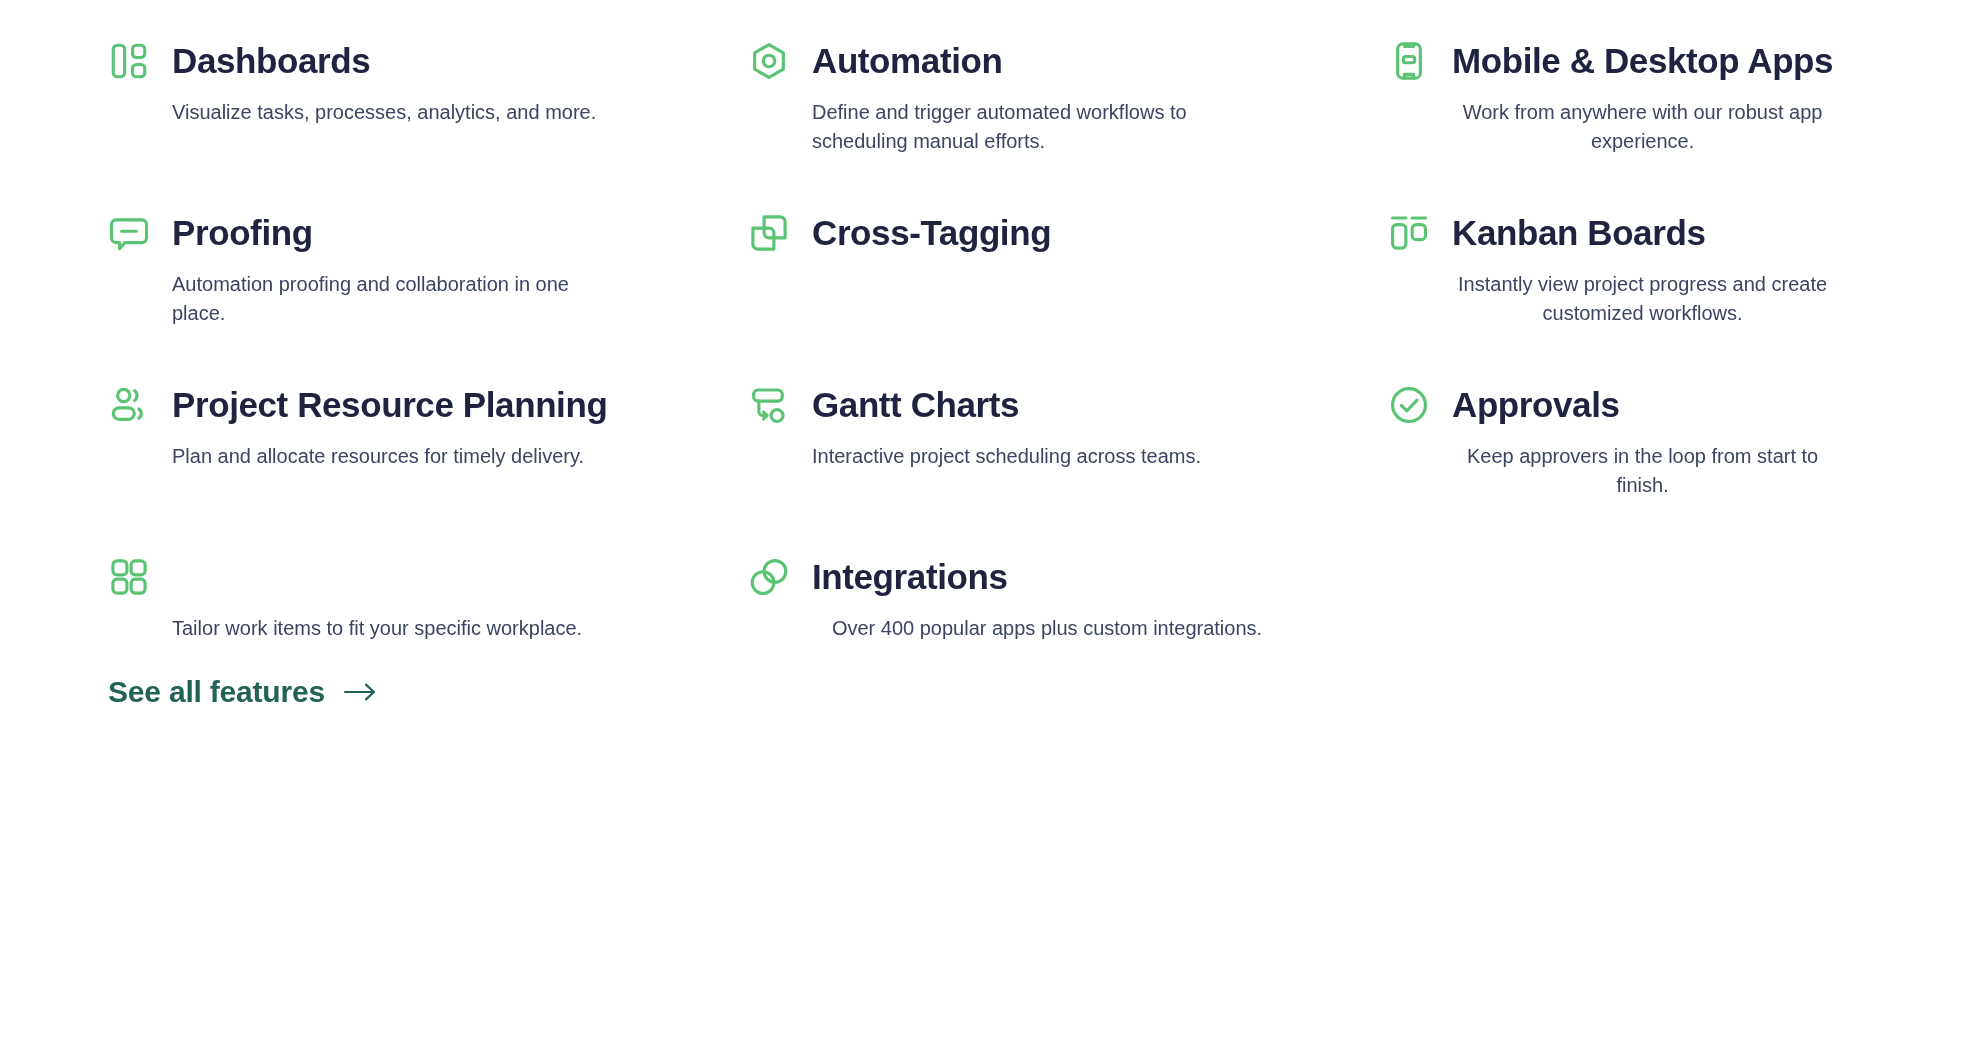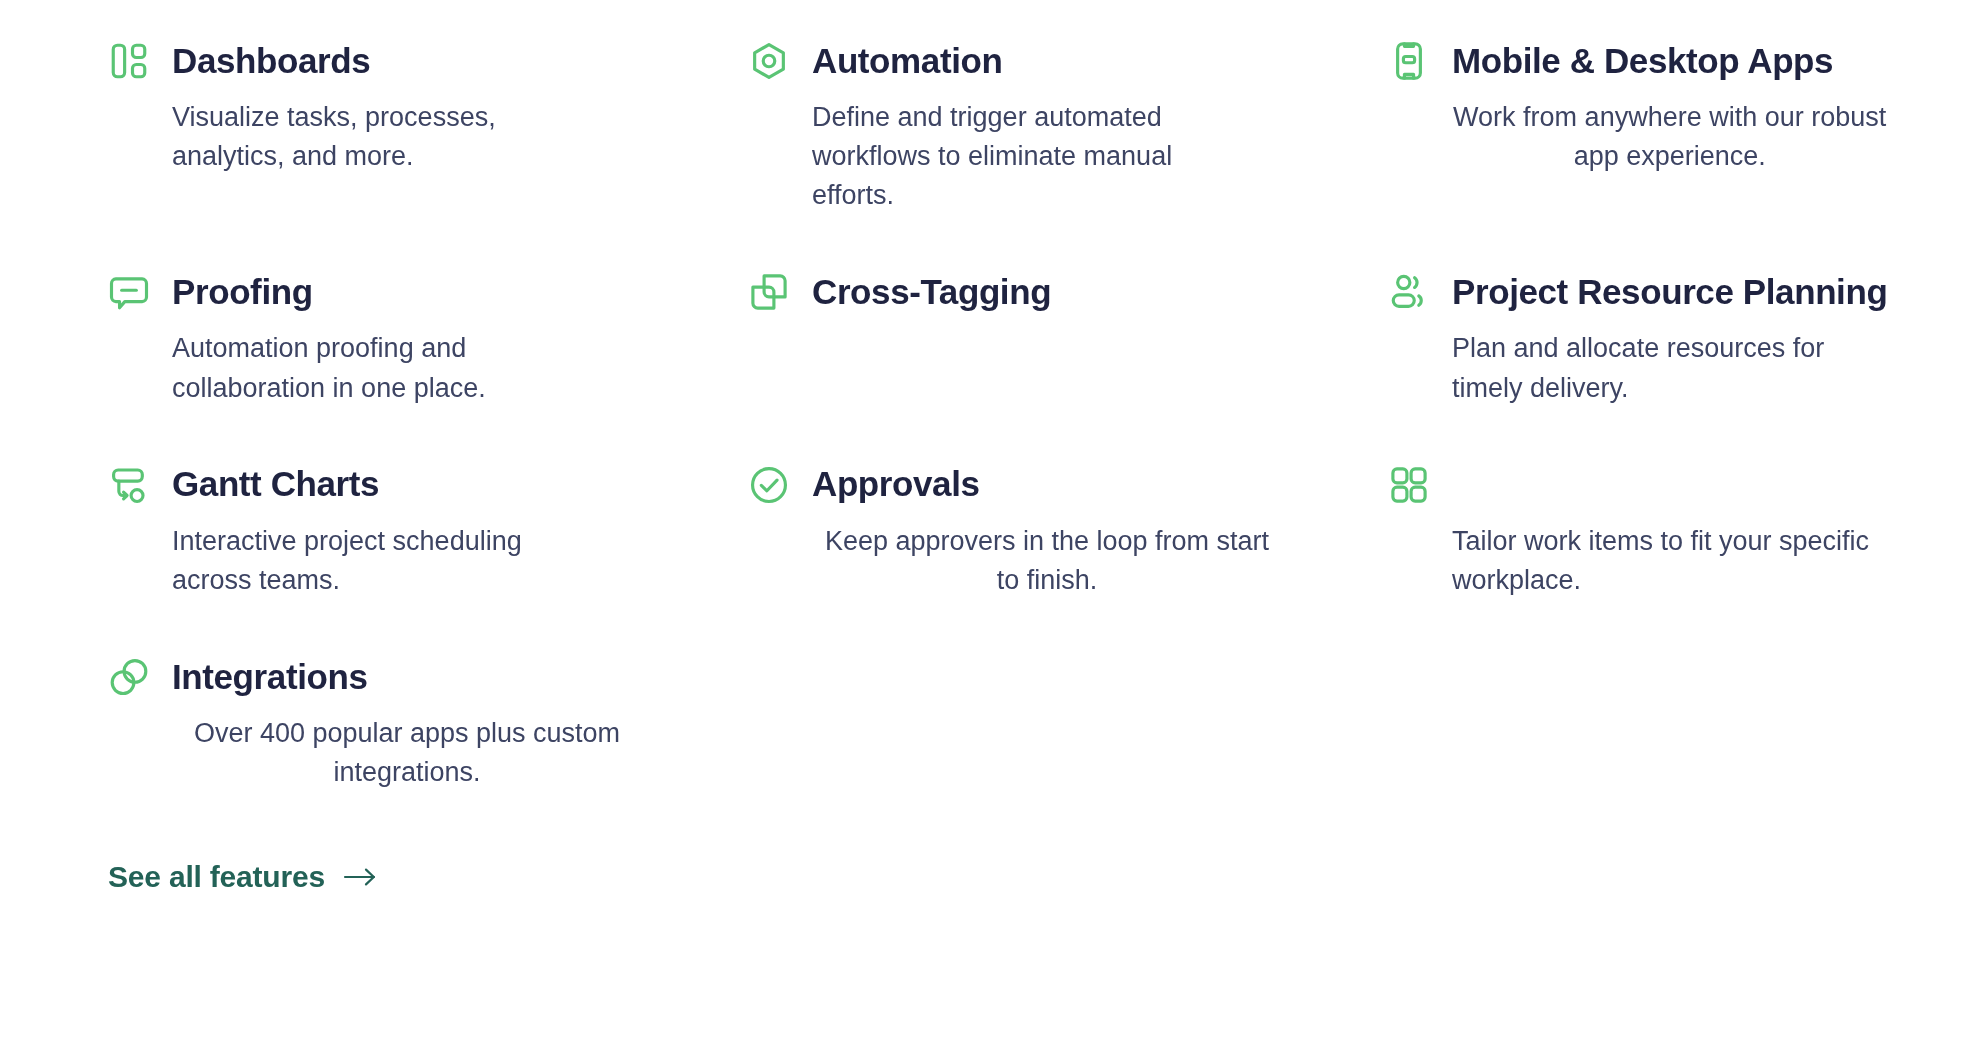--- a/index.html
+++ b/index.html
@@ -60,35 +60,35 @@
   .feature-title {
     font-size: 35px;
     font-weight: bold;
     letter-spacing: -0.4px;
     color: #1f2340;
     line-height: 1.1;
     white-space: nowrap;
   }
 
   .feature-desc {
-    font-size: 27px;
+    font-size: 20px;
     line-height: 1.45;
     color: #3d4463;
     max-width: 430px;
     margin-left: 64px;
     font-weight: normal;
   }
 
   .col-3 .feature-desc {
     max-width: 470px;
     text-align: center;
   }
 
   .see-all-row {
-    margin-top: 68px;
+    margin-top: 32px;
     margin-left: 0;
   }
 
   .see-all-link {
     display: inline-flex;
     align-items: center;
     gap: 18px;
     font-size: 30px;
     font-weight: bold;
     color: #236257;
@@ -128,21 +128,21 @@
     <div class="feature-item col-2">
       <div class="feature-head">
         <span class="feature-icon">
           <svg viewBox="0 0 24 24" fill="none" stroke="currentColor" stroke-width="1.8" stroke-linecap="round" stroke-linejoin="round">
             <path d="M12 2.6 20.2 7.3 20.2 16.7 12 21.4 3.8 16.7 3.8 7.3 Z"></path>
             <circle cx="12" cy="12" r="3.3"></circle>
           </svg>
         </span>
         <span class="feature-title">Automation</span>
       </div>
-      <div class="feature-desc">Define and trigger automated workflows to eliminate manual efforts.</div>
+      <div class="feature-desc">Define and trigger automated workflows to scheduling manual efforts.</div>
     </div>
 
     <div class="feature-item col-3">
       <div class="feature-head">
         <span class="feature-icon">
           <svg viewBox="0 0 24 24" fill="none" stroke="currentColor" stroke-width="1.8" stroke-linecap="round" stroke-linejoin="round">
             <rect x="5.5" y="2.2" width="13" height="19.6" rx="3"></rect>
             <path d="M9.4 2.2 L9.4 3.6 L14.6 3.6 L14.6 2.2"></path>
             <rect x="8.8" y="9.4" width="6.4" height="3.6" rx="1.3"></rect>
             <path d="M9.4 21.8 L9.4 19.6 L14.6 19.6 L14.6 21.8"></path>
@@ -171,20 +171,34 @@
         <span class="feature-icon">
           <svg viewBox="0 0 24 24" fill="none" stroke="currentColor" stroke-width="1.8" stroke-linecap="round" stroke-linejoin="round">
             <path d="M9.2 2.8 H18.4 A2.8 2.8 0 0 1 21.2 5.6 V14.8 H12 A2.8 2.8 0 0 1 9.2 12 Z"></path>
             <path d="M2.8 9.2 H12 A2.8 2.8 0 0 1 14.8 12 V21.2 H5.6 A2.8 2.8 0 0 1 2.8 18.4 Z"></path>
           </svg>
         </span>
         <span class="feature-title">Cross-Tagging</span>
       </div>
     </div>
 
+    <div class="feature-item col-3">
+      <div class="feature-head">
+        <span class="feature-icon">
+          <svg viewBox="0 0 24 24" fill="none" stroke="currentColor" stroke-width="1.8" stroke-linecap="round" stroke-linejoin="round">
+            <path d="M2.6 3.4 H10.2"></path>
+            <path d="M13.8 3.4 H21.4"></path>
+            <rect x="2.6" y="7.2" width="7.6" height="13.4" rx="2.4"></rect>
+            <rect x="13.8" y="7.2" width="7.6" height="8.6" rx="2.4"></rect>
+          </svg>
+        </span>
+        <span class="feature-title">Kanban Boards</span>
+      </div>
+      <div class="feature-desc">Instantly view project progress and create customized workflows.</div>
+    </div>
 
     <div class="feature-item col-1">
       <div class="feature-head">
         <span class="feature-icon">
           <svg viewBox="0 0 24 24" fill="none" stroke="currentColor" stroke-width="1.8" stroke-linecap="round" stroke-linejoin="round">
             <circle cx="9" cy="6.6" r="3.5"></circle>
             <rect x="3" y="13.6" width="12" height="6.6" rx="3.3"></rect>
             <path d="M15.2 3.8 A3.5 3.5 0 0 1 15.2 9.4"></path>
             <path d="M17.6 14.2 A3.3 3.3 0 0 1 17.6 19.6"></path>
           </svg>

